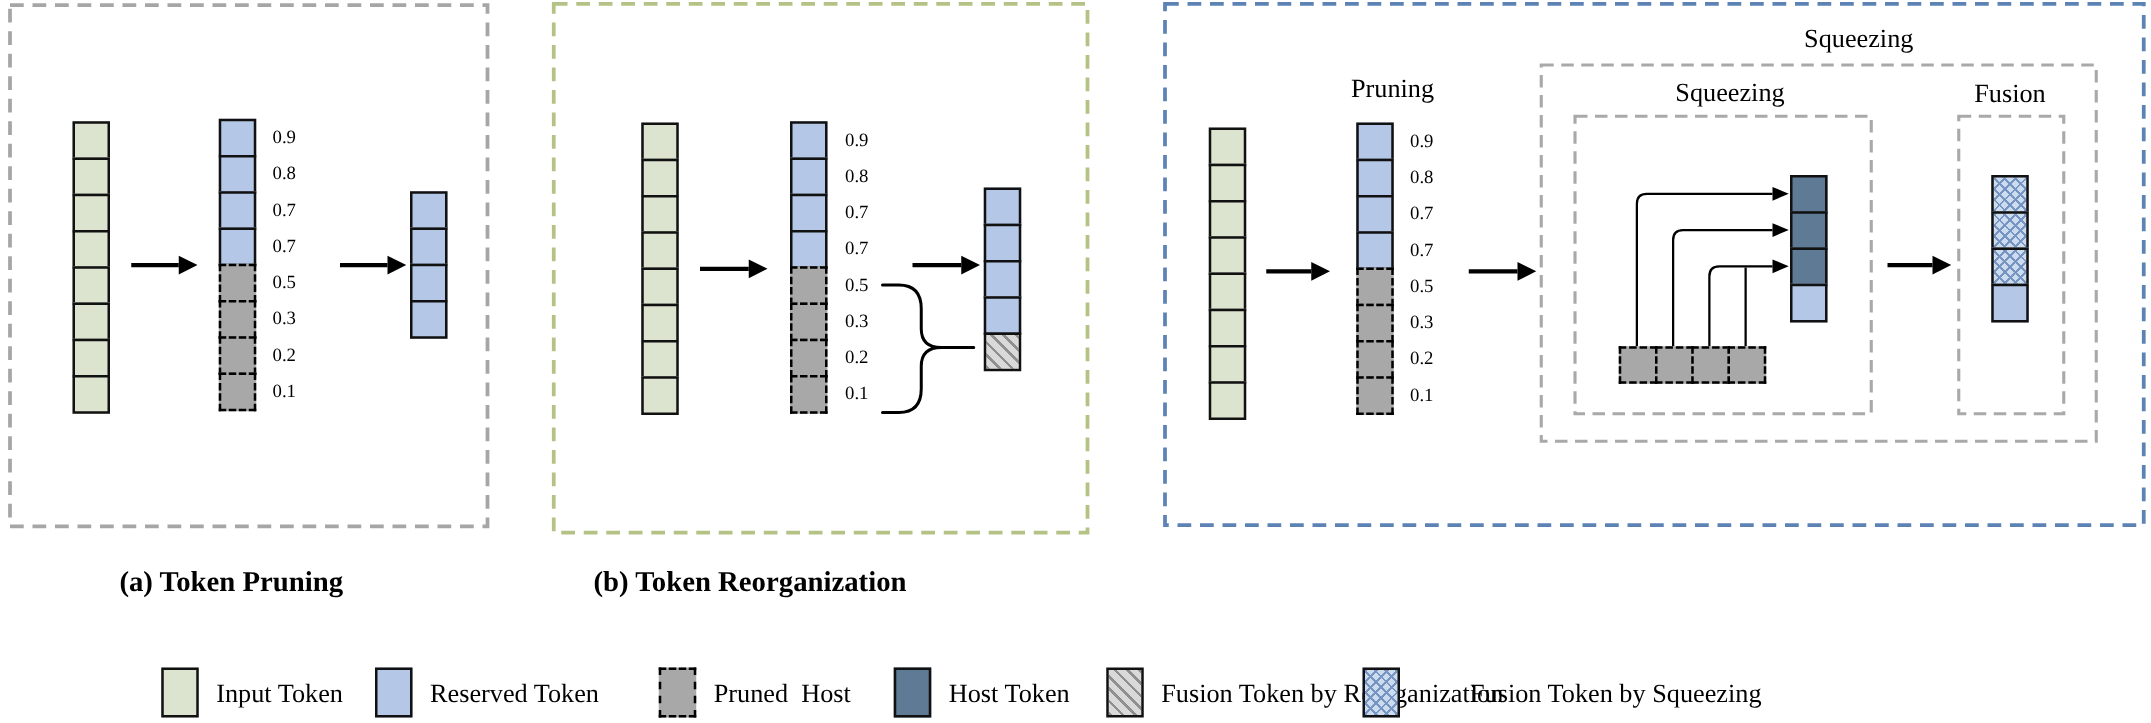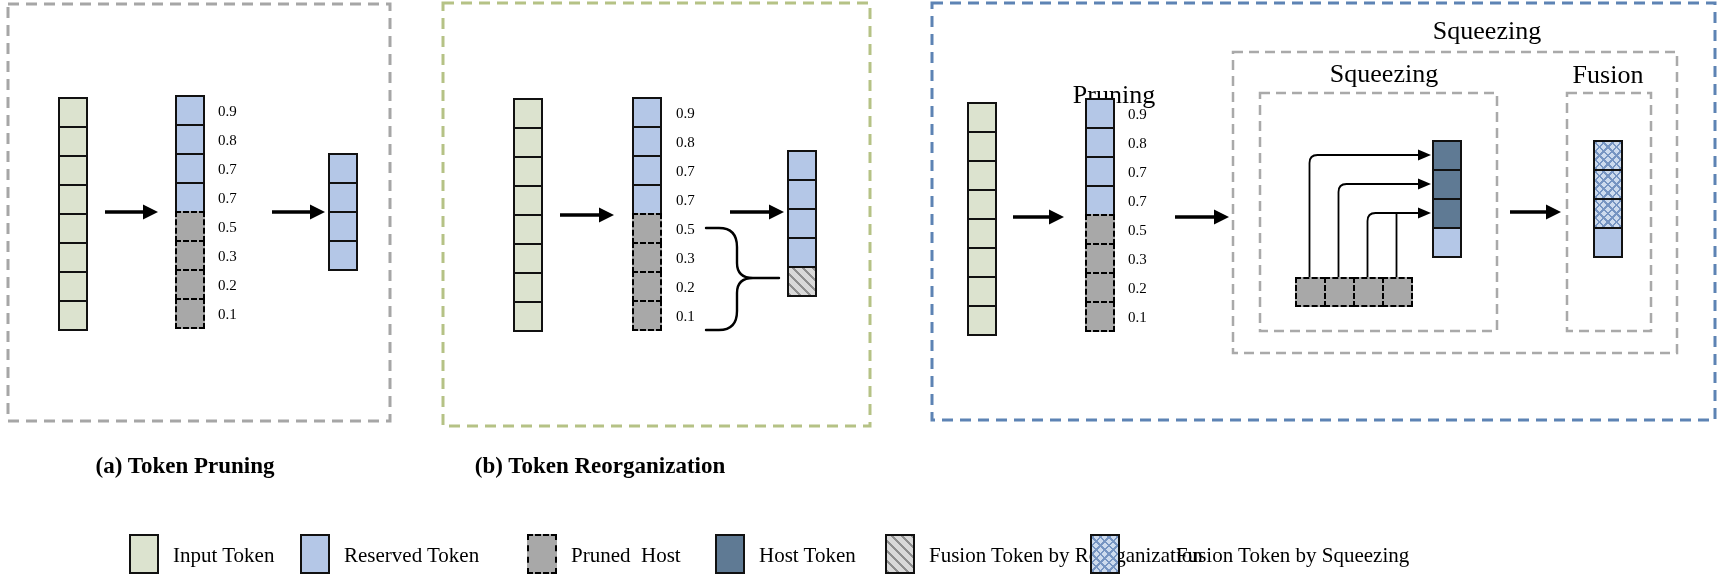--- a/index.html
+++ b/index.html
@@ -1,21 +1,21 @@
 <!DOCTYPE html>
 <html><head>
 <meta charset="utf-8">
 <style>
   html,body{margin:0;padding:0;background:#fff;}
   .canvas{
     position:relative;width:1721px;height:578px;background:#ffffff;overflow:hidden;
     font-family:"Liberation Serif","DejaVu Serif",serif;color:#000;
   }
   svg.lines{position:absolute;left:0;top:0;}
-  .lbl{position:absolute;transform:translate(-50%,-50%);font-size:26px;white-space:nowrap;}
+  .lbl{position:absolute;transform:translate(-50%,-50%);font-size:21px;white-space:nowrap;}
   .caption{position:absolute;transform:translate(-50%,-50%);font-size:23px;font-weight:bold;white-space:nowrap;}
   .token-col{position:absolute;}
   .token-col .cell{box-sizing:border-box;width:30px;height:31px;border:2px solid #111;margin-top:-2px;}
   .token-col .cell:first-child{margin-top:0;}
   .token-row{position:absolute;display:flex;}
   .token-row .cell{box-sizing:border-box;width:31px;height:30px;border:2px solid #111;margin-left:-2px;}
   .token-row .cell:first-child{margin-left:0;}
   .t-input{background:#dce3cf;}
   .t-reserved{background:#b4c7e7;}
   .t-pruned{background:#a8a8a8;border:2.4px dashed #000 !important;}
@@ -73,21 +73,21 @@
     </g>
     <g fill="#000" stroke="none">
       <polygon points="1418,149.5 1418,160.5 1431,155"></polygon>
       <polygon points="1418,178.5 1418,189.5 1431,184"></polygon>
       <polygon points="1418,207.5 1418,218.5 1431,213"></polygon>
     </g>
 
     <path d="M706 228 H719 Q737 228 737 247 V263 Q737 278 753 278 H779 M753 278 Q737 278 737 293 V311 Q737 330 719 330 H706" stroke="#000" stroke-width="2.4" fill="none" stroke-linecap="round"></path>
   </svg>
 
-  <div class="lbl" style="left:1114px;top:71px;margin-top:24px;">Pruning</div>
+  <div class="lbl" style="left:1114px;top:71px;">Pruning</div>
   <div class="lbl" style="left:1487px;top:31px;">Squeezing</div>
   <div class="lbl" style="left:1384px;top:74px;">Squeezing</div>
   <div class="lbl" style="left:1608px;top:75px;">Fusion</div>
 
   <div class="caption" style="left:600px;top:466px;">(b) Token Reorganization</div>
   <div class="caption" style="left:185px;top:466px;">(a) Token Pruning</div>
 
   <div id="diagram">
       <div class="token-col" style="left: 58px; top: 97px;">
         <div class="cell t-input"></div>

